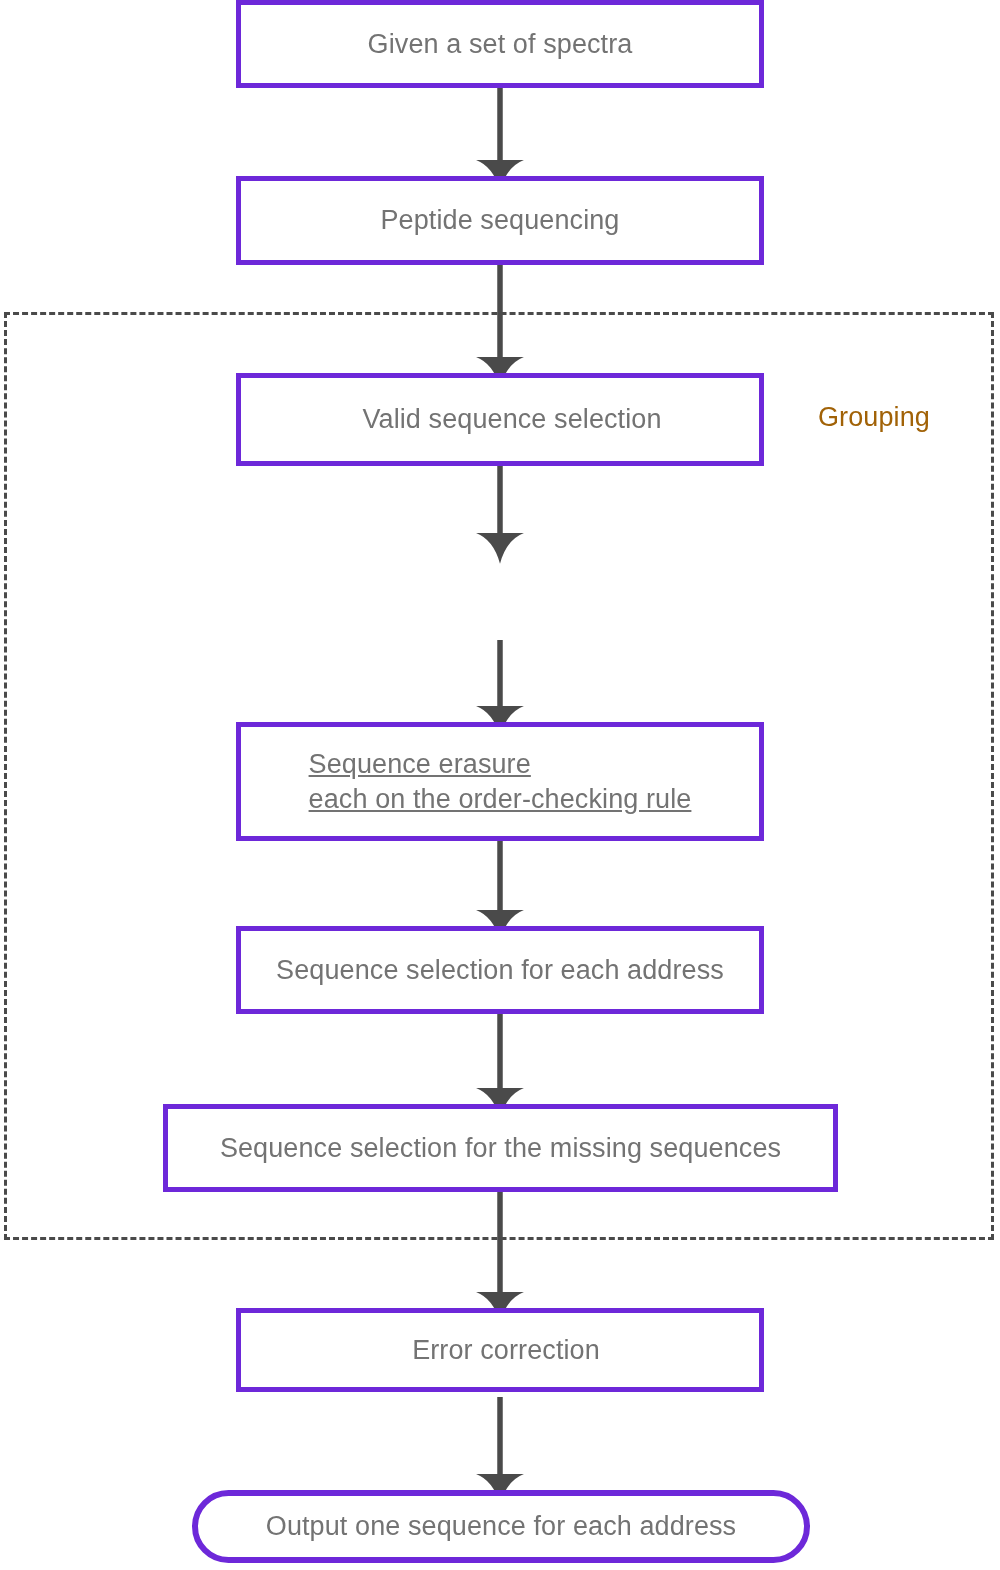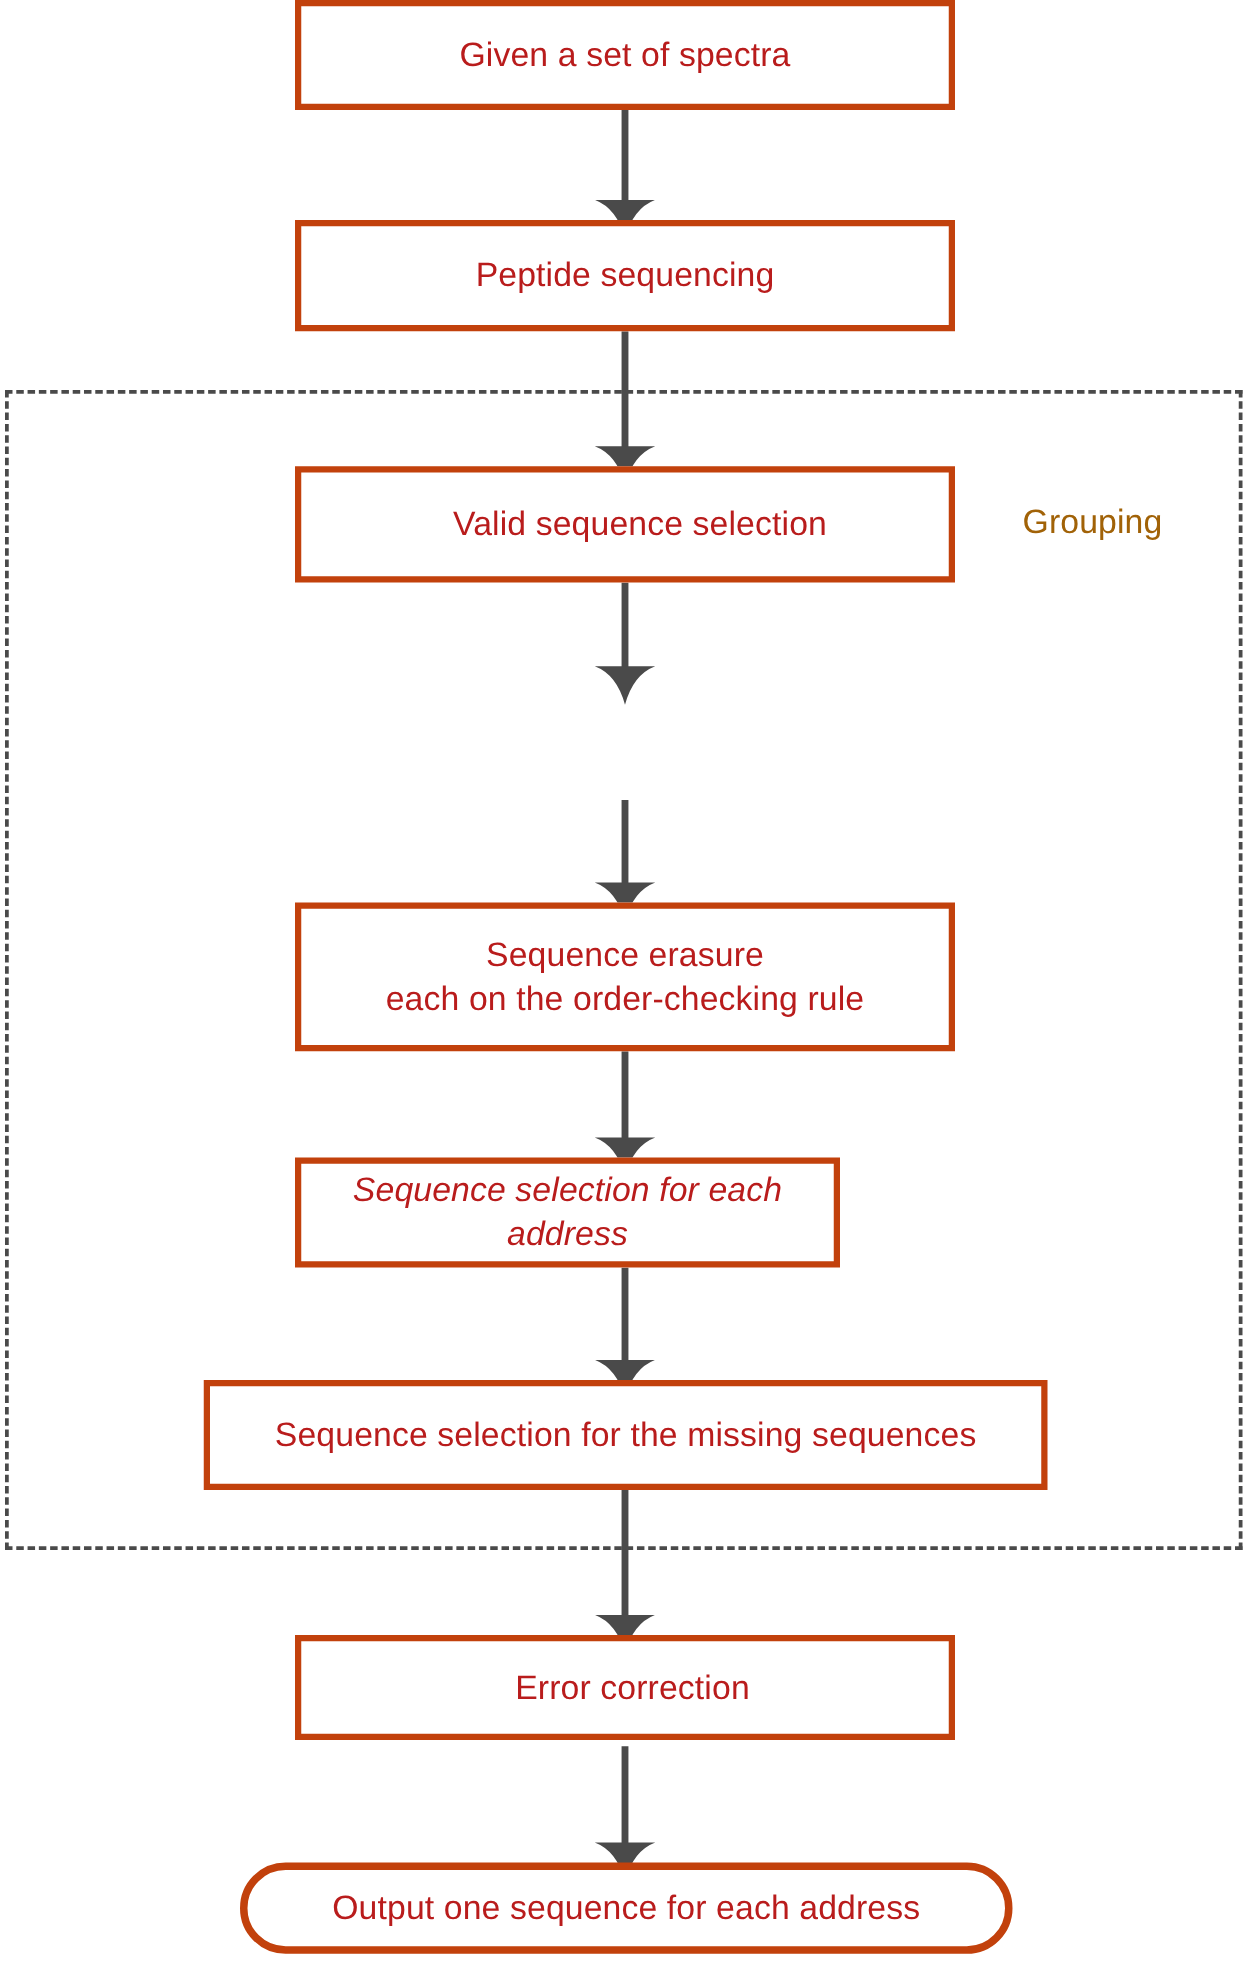--- a/index.html
+++ b/index.html
@@ -21,26 +21,25 @@
     position: absolute;
     top: 0;
     left: 0;
     width: 1000px;
     height: 1570px;
   }
   .node {
     position: absolute;
     box-sizing: border-box;
     background: #ffffff;
-    border: 5px solid #c2410c;
+    border: 5px solid #6d28d9;
     display: flex;
     align-items: center;
     justify-content: center;
-    text-align: center;
-    color: #b91c1c;
+    color: #737373;
     font-size: 27px;
     line-height: 1.28;
     letter-spacing: 0.1px;
     z-index: 3;
   }
   .node.rounded {
     border-radius: 40px;
     border-width: 6px;
   }
   .node .label {
@@ -95,28 +94,28 @@
 
   <div class="node" style="left:236px; top:176px; width:528px; height:89px;">
     <span class="label">Peptide sequencing</span>
   </div>
 
   <div class="node" style="left:236px; top:373px; width:528px; height:93px;padding-left:24px;">
     <span class="label">Valid sequence selection</span>
   </div>
 
 
-  <div class="node" style="left:236px; top:722px; width:528px; height:119px;">
+  <div class="node" style="left:236px; top:722px; width:528px; height:119px;text-decoration:underline;">
     <span class="label">
       <span>Sequence erasure</span><br>
       <span>each on the order-checking rule</span>
     </span>
   </div>
 
-  <div class="node" style="left:236px; top:926px; width:436px; height:88px;font-style:italic;">
+  <div class="node" style="left:236px; top:926px; width:528px; height:88px;">
     <span class="label">Sequence selection for each address</span>
   </div>
 
   <div class="node" style="left:163px; top:1104px; width:675px; height:88px;">
     <span class="label">Sequence selection for the missing sequences</span>
   </div>
 
   <div class="node" style="left:236px; top:1308px; width:528px; height:84px;padding-left:12px;">
     <span class="label">Error correction</span>
   </div>

